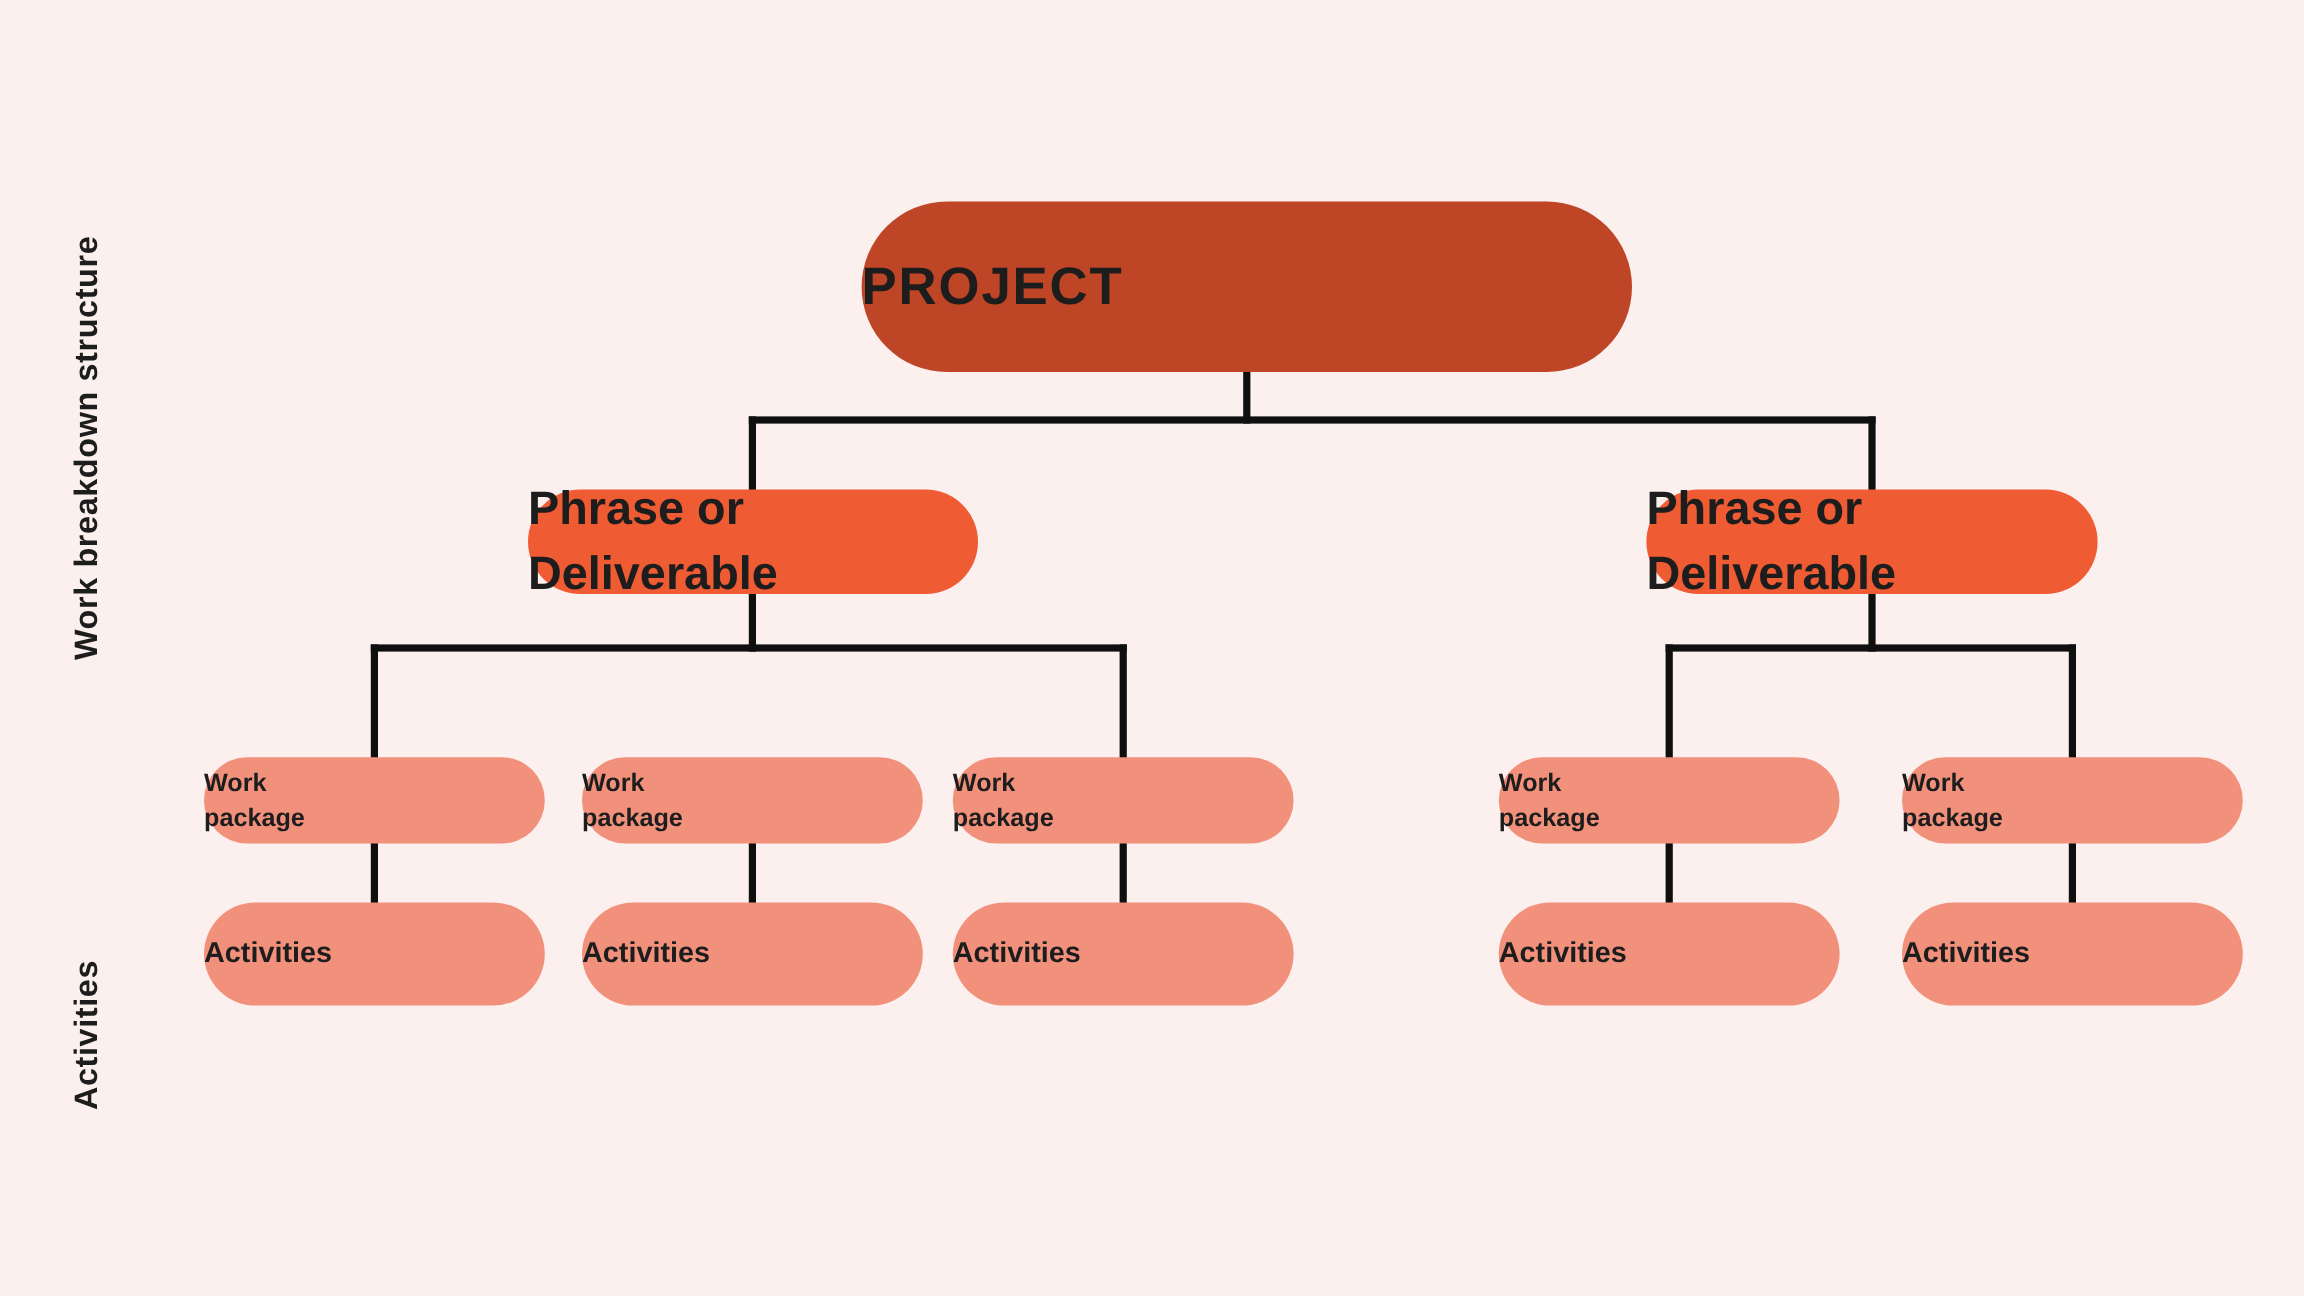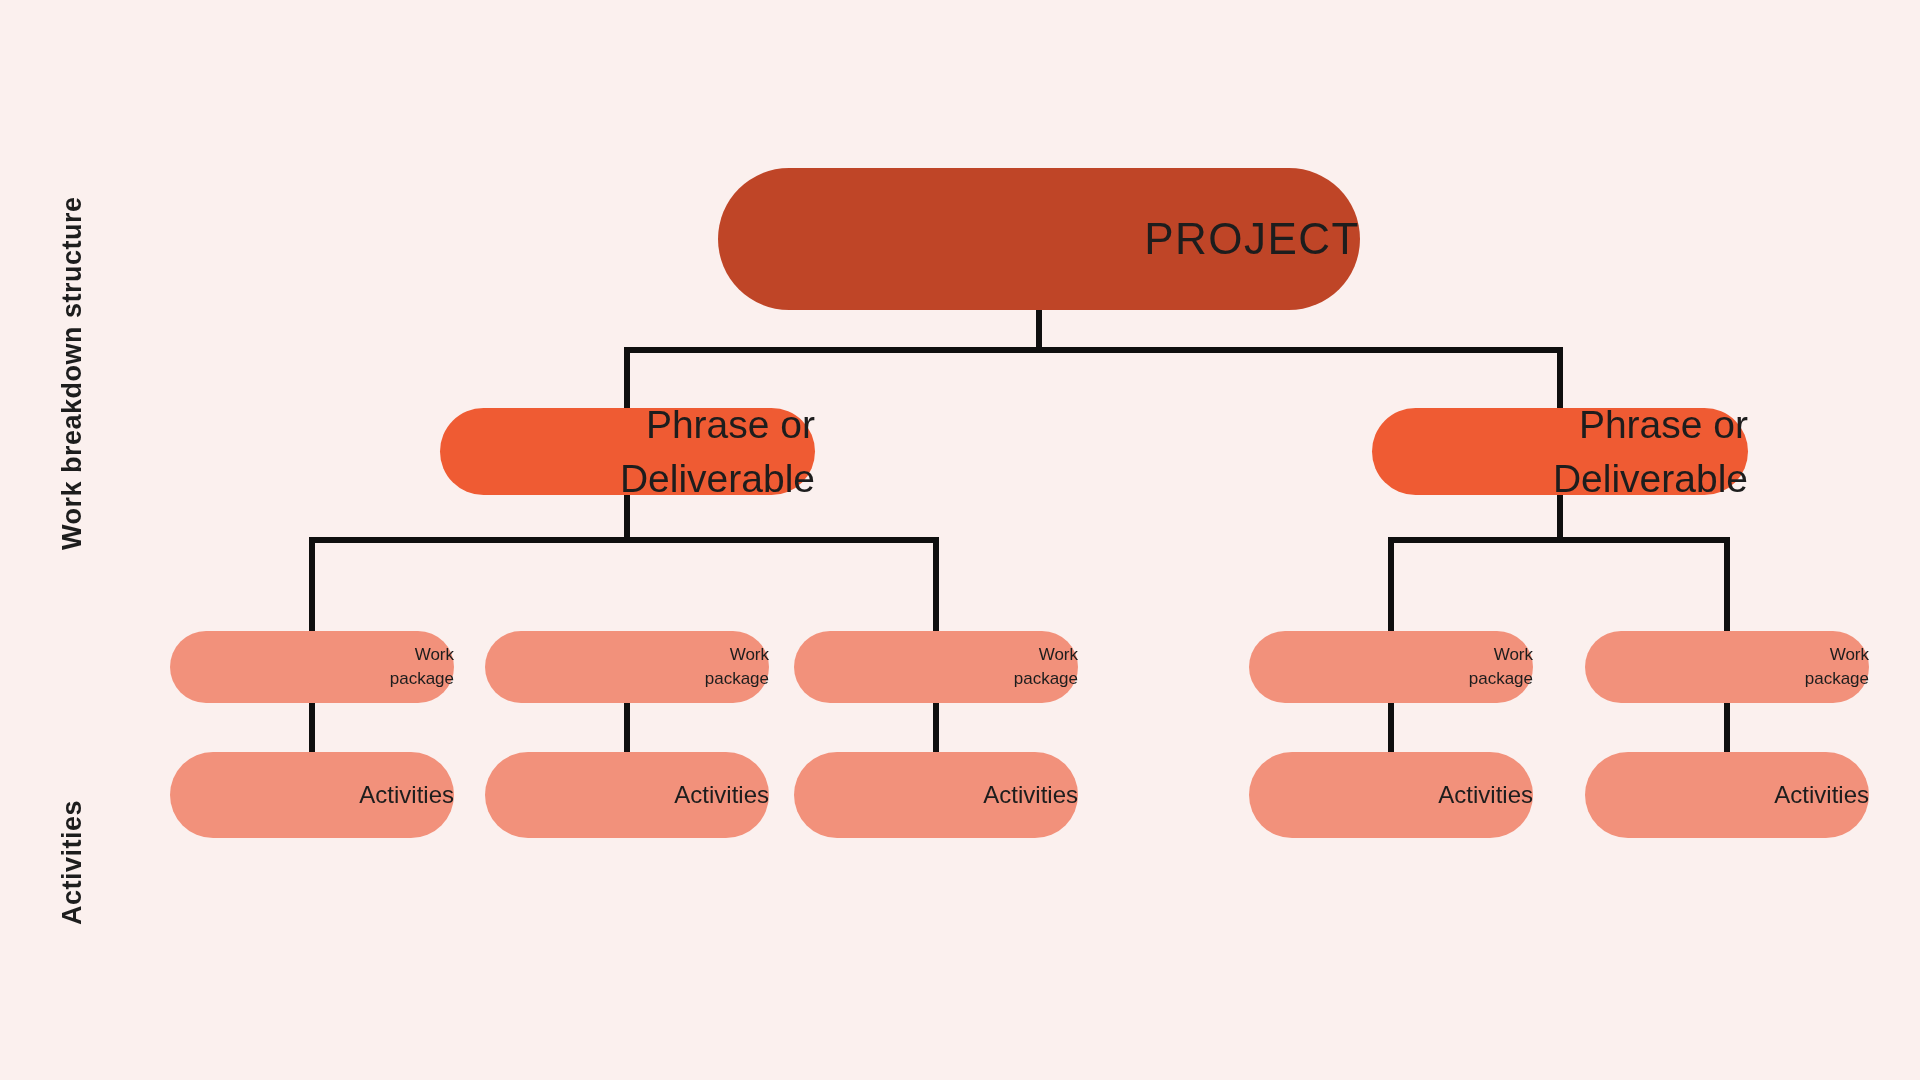--- a/index.html
+++ b/index.html
@@ -13,43 +13,43 @@
     width: 1920px;
     height: 1080px;
     background: var(--background, #fbf0ee);
     overflow: hidden;
     color: var(--text, #1d1d1d);
   }
   .node {
     position: absolute;
     display: flex;
     flex-direction: column;
-    align-items: flex-end;
+    align-items: flex-start;
     justify-content: center;
     text-align: center;
-    font-weight: normal;
+    font-weight: bold;
     color: var(--text, #1d1d1d);
     box-sizing: border-box;
   }
   .node-project {
     background: var(--project-fill, #bf4527);
     border-radius: 71px;
     font-size: 44px;
     letter-spacing: 1.5px;
   }
   .node-deliverable {
     background: var(--deliverable-fill, #ef5b33);
     border-radius: 44px;
     font-size: 39px;
     line-height: 1.38;
   }
   .node-package {
     background: var(--package-fill, #f2917b);
     border-radius: 36px;
-    font-size: 17px;
+    font-size: 21px;
     line-height: 1.4;
   }
   .node-activity {
     background: var(--package-fill, #f2917b);
     border-radius: 43px;
     font-size: 24px;
   }
   .line {
     position: absolute;
     background: var(--connector, #0f0f0f);

